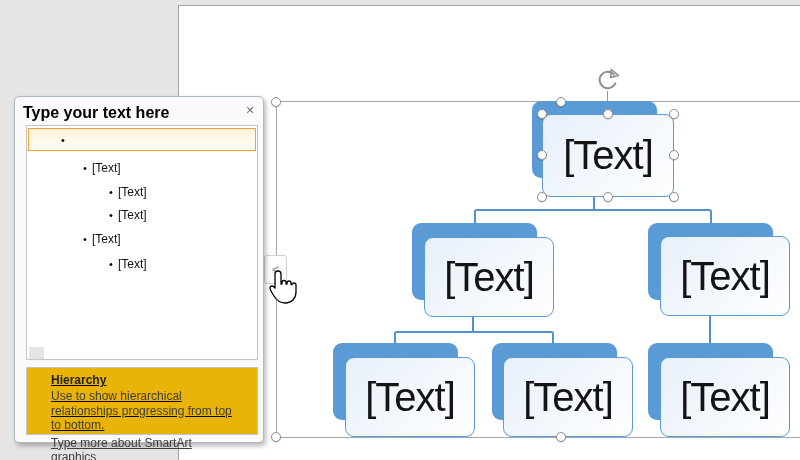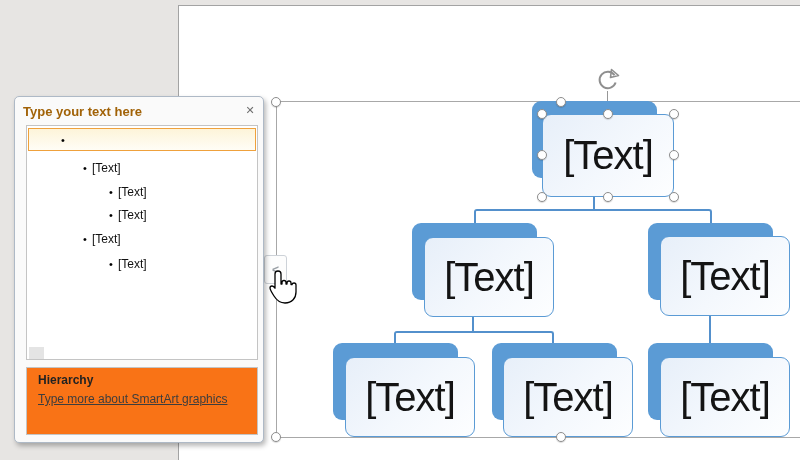--- a/index.html
+++ b/index.html
@@ -37,36 +37,36 @@
   .node.root .front{left:10px;top:13px;width:132px;height:83px;}
 
   
   .rot-stem{position:absolute;left:607px;top:91px;height:19px;border-left:1px solid #979797;z-index:4;}
   .rot-icon{position:absolute;left:595px;top:67px;z-index:5;}
 
   
   .pane{position:absolute;left:14px;top:96px;width:250px;height:347px;z-index:7;
         background:#fafafa;border:1px solid #aeb9c6;border-radius:5px;box-sizing:border-box;
         box-shadow:2px 3px 5px rgba(0,0,0,.28);}
-  .pane-title{position:absolute;left:8px;top:7px;font-size:13px;font-weight:bold;color:#a16207;}
+  .pane-title{position:absolute;left:8px;top:7px;font-size:16px;font-weight:bold;color:#000000;}
   .pane-close{position:absolute;right:6px;top:6px;width:14px;height:14px;line-height:14px;
               text-align:center;font-size:11px;color:#6f6f6f;cursor:default;}
   .list-box{position:absolute;left:11px;top:28px;width:232px;height:235px;
             background:#fff;border:1px solid #c4c4c4;box-sizing:border-box;overflow:hidden;}
   .row{position:absolute;left:0;width:100%;height:23px;display:flex;align-items:center;
        font-size:12px;color:#111;box-sizing:border-box;}
   .row .bullet{width:8px;text-align:center;font-size:11px;color:#000;flex:0 0 8px;margin-right:3px;}
   .row.lv1{padding-left:30px;}
   .row.lv2{padding-left:54px;}
   .row.lv3{padding-left:80px;}
   .row.selected{left:1px;right:1px;width:auto;border:1px solid #efa13c;
                 background:linear-gradient(#fdf4d9,#fffdf6);}
   .scroll-corner{position:absolute;left:2px;top:221px;width:15px;height:12px;background:#e4e4e4;}
-  .info-box{position:absolute;left:11px;top:270px;width:232px;height:68px;background:#f97316;
-            border:1px solid #c4c4c4;box-sizing:border-box;padding:5px 11px;}
+  .info-box{position:absolute;left:11px;top:270px;width:232px;height:68px;background:#eab308;
+            border:1px solid #c4c4c4;box-sizing:border-box;padding:5px 24px;text-decoration:underline;}
   .info-title{font-size:12px;font-weight:bold;color:#222;margin:0 0 2px 0;}
   .info-desc{font-size:12px;color:#3d3d3d;line-height:1.22;margin:0;}
   .info-link{display:inline-block;font-size:12px;color:#3d3d3d;text-decoration:underline;margin-top:3px;}
 
   
   .collapse-btn{position:absolute;left:264px;top:255px;width:21px;height:27px;z-index:6;
                 background:#fdfdfd;border:1px solid #cdd2d8;border-radius:3px;
                 display:flex;align-items:center;justify-content:center;
                 font-size:12px;font-weight:bold;color:#9aa0a6;}
 
@@ -173,20 +173,21 @@
       </div>
       <div class="row lv3" style="top:126px;">
         <span class="bullet">•</span>
         <span>[Text]</span>
       </div>
       <div class="scroll-corner"></div>
     </div>
 
     <div class="info-box">
       <p class="info-title">Hierarchy</p>
+      <p class="info-desc">Use to show hierarchical relationships progressing from top to bottom.</p>
       <a class="info-link" href="#">Type more about SmartArt graphics</a>
     </div>
   </div>
 
   <div class="collapse-btn">
     <span>&lt;</span>
   </div>
 
   <svg class="cursor" width="34" height="38" viewBox="0 0 34 38">
     <path d="M12 2 C13.7 2 15 3.3 15 5 L15 15 L16 15 L16 13.5 C16 12.4 16.9 11.5 18 11.5 C19.1 11.5 20 12.4 20 13.5 L20 15 L21 15 L21 14 C21 12.9 21.9 12 23 12 C24.1 12 25 12.9 25 14 L25 15.5 L26 15.5 C26.2 14.6 27 14 28 14 C29.1 14 30 14.9 30 16 L30 23 C30 29 26 34 19 34 C13 34 10.5 31 8 27 C6.2 24.2 4 20.5 4 19 C4 17.9 4.9 17 6 17 C7 17 7.8 17.6 8.5 18.5 L9 19.2 L9 5 C9 3.3 10.3 2 12 2 Z" fill="#ffffff" stroke="#000000" stroke-width="1.3" stroke-linejoin="round"></path>

